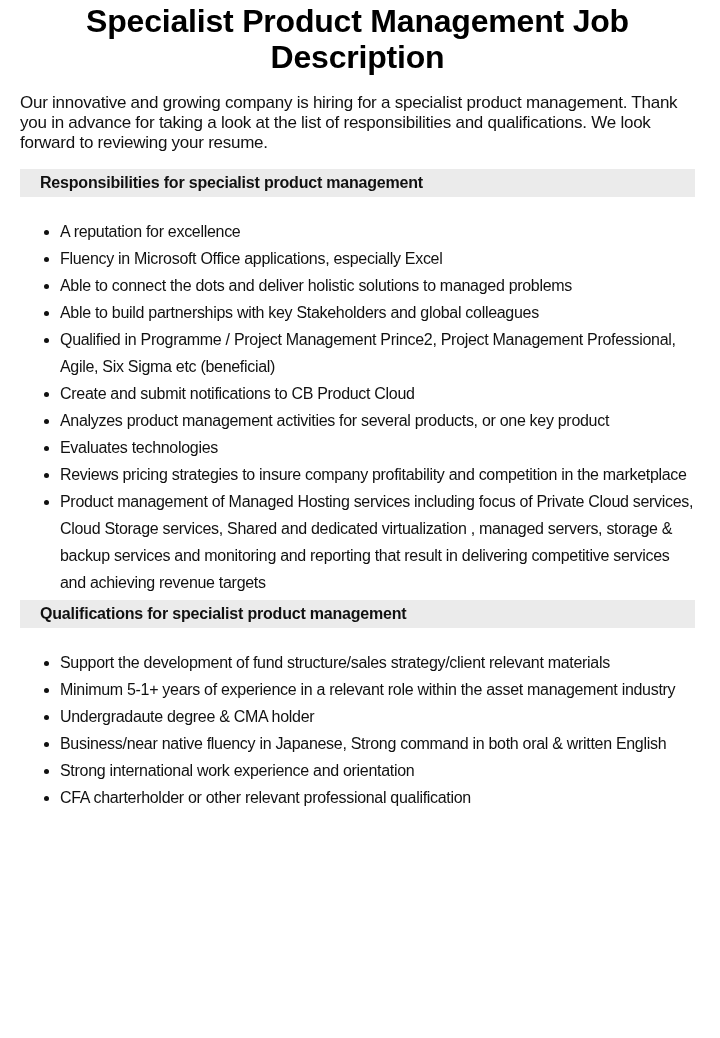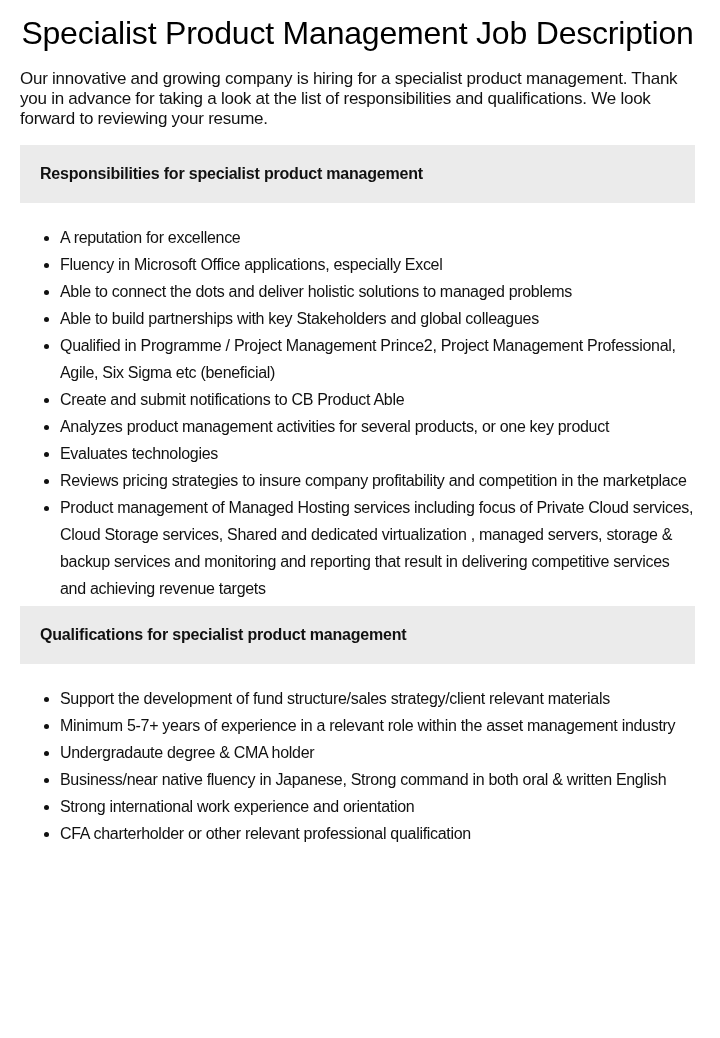--- a/index.html
+++ b/index.html
@@ -12,38 +12,38 @@
       height: 1038px;
       overflow: hidden;
       font-family: "Liberation Sans", "DejaVu Sans", sans-serif;
       color: #111111;
     }
     .page {
       padding: 0 25px 0 20px;
     }
     h1 {
       margin: 0;
-      padding-top: 15px;
+      padding-top: 3px;
       font-size: 32px;
       line-height: 36px;
-      font-weight: normal;
+      font-weight: bold;
       text-align: center;
       color: #000;
       letter-spacing: -0.2px;
     }
     .intro {
       margin: 18px 0 0 0;
       font-size: 17px;
       line-height: 20px;
       letter-spacing: -0.25px;
     }
     .section-header {
       margin-top: 16px;
       background: #ebebeb;
-      height: 58px;
+      height: 28px;
       display: flex;
       align-items: center;
       padding-left: 20px;
       font-size: 16px;
       font-weight: bold;
       color: #111;
       letter-spacing: -0.2px;
     }
     ul {
       margin: 21px 0 0 0;
@@ -67,29 +67,29 @@
 
   <p class="intro">Our innovative and growing company is hiring for a specialist product management. Thank you in advance for taking a look at the list of responsibilities and qualifications. We look forward to reviewing your resume.</p>
 
   <div class="section-header">Responsibilities for specialist product management</div>
   <ul>
     <li>A reputation for excellence</li>
     <li>Fluency in Microsoft Office applications, especially Excel</li>
     <li>Able to connect the dots and deliver holistic solutions to managed problems</li>
     <li>Able to build partnerships with key Stakeholders and global colleagues</li>
     <li>Qualified in Programme / Project Management Prince2, Project Management Professional, Agile, Six Sigma etc (beneficial)</li>
-    <li>Create and submit notifications to CB Product Able</li>
+    <li>Create and submit notifications to CB Product Cloud</li>
     <li>Analyzes product management activities for several products, or one key product</li>
     <li>Evaluates technologies</li>
     <li>Reviews pricing strategies to insure company profitability and competition in the marketplace</li>
     <li>Product management of Managed Hosting services including focus of Private Cloud services, Cloud Storage services, Shared and dedicated virtualization , managed servers, storage &amp; backup services and monitoring and reporting that result in delivering competitive services and achieving revenue targets</li>
   </ul>
 
   <div class="section-header quals-header">Qualifications for specialist product management</div>
   <ul>
     <li>Support the development of fund structure/sales strategy/client relevant materials</li>
-    <li>Minimum 5-7+ years of experience in a relevant role within the asset management industry</li>
+    <li>Minimum 5-1+ years of experience in a relevant role within the asset management industry</li>
     <li>Undergradaute degree &amp; CMA holder</li>
     <li>Business/near native fluency in Japanese, Strong command in both oral &amp; written English</li>
     <li>Strong international work experience and orientation</li>
     <li>CFA charterholder or other relevant professional qualification</li>
   </ul>
 </div>
 
 </body></html>

